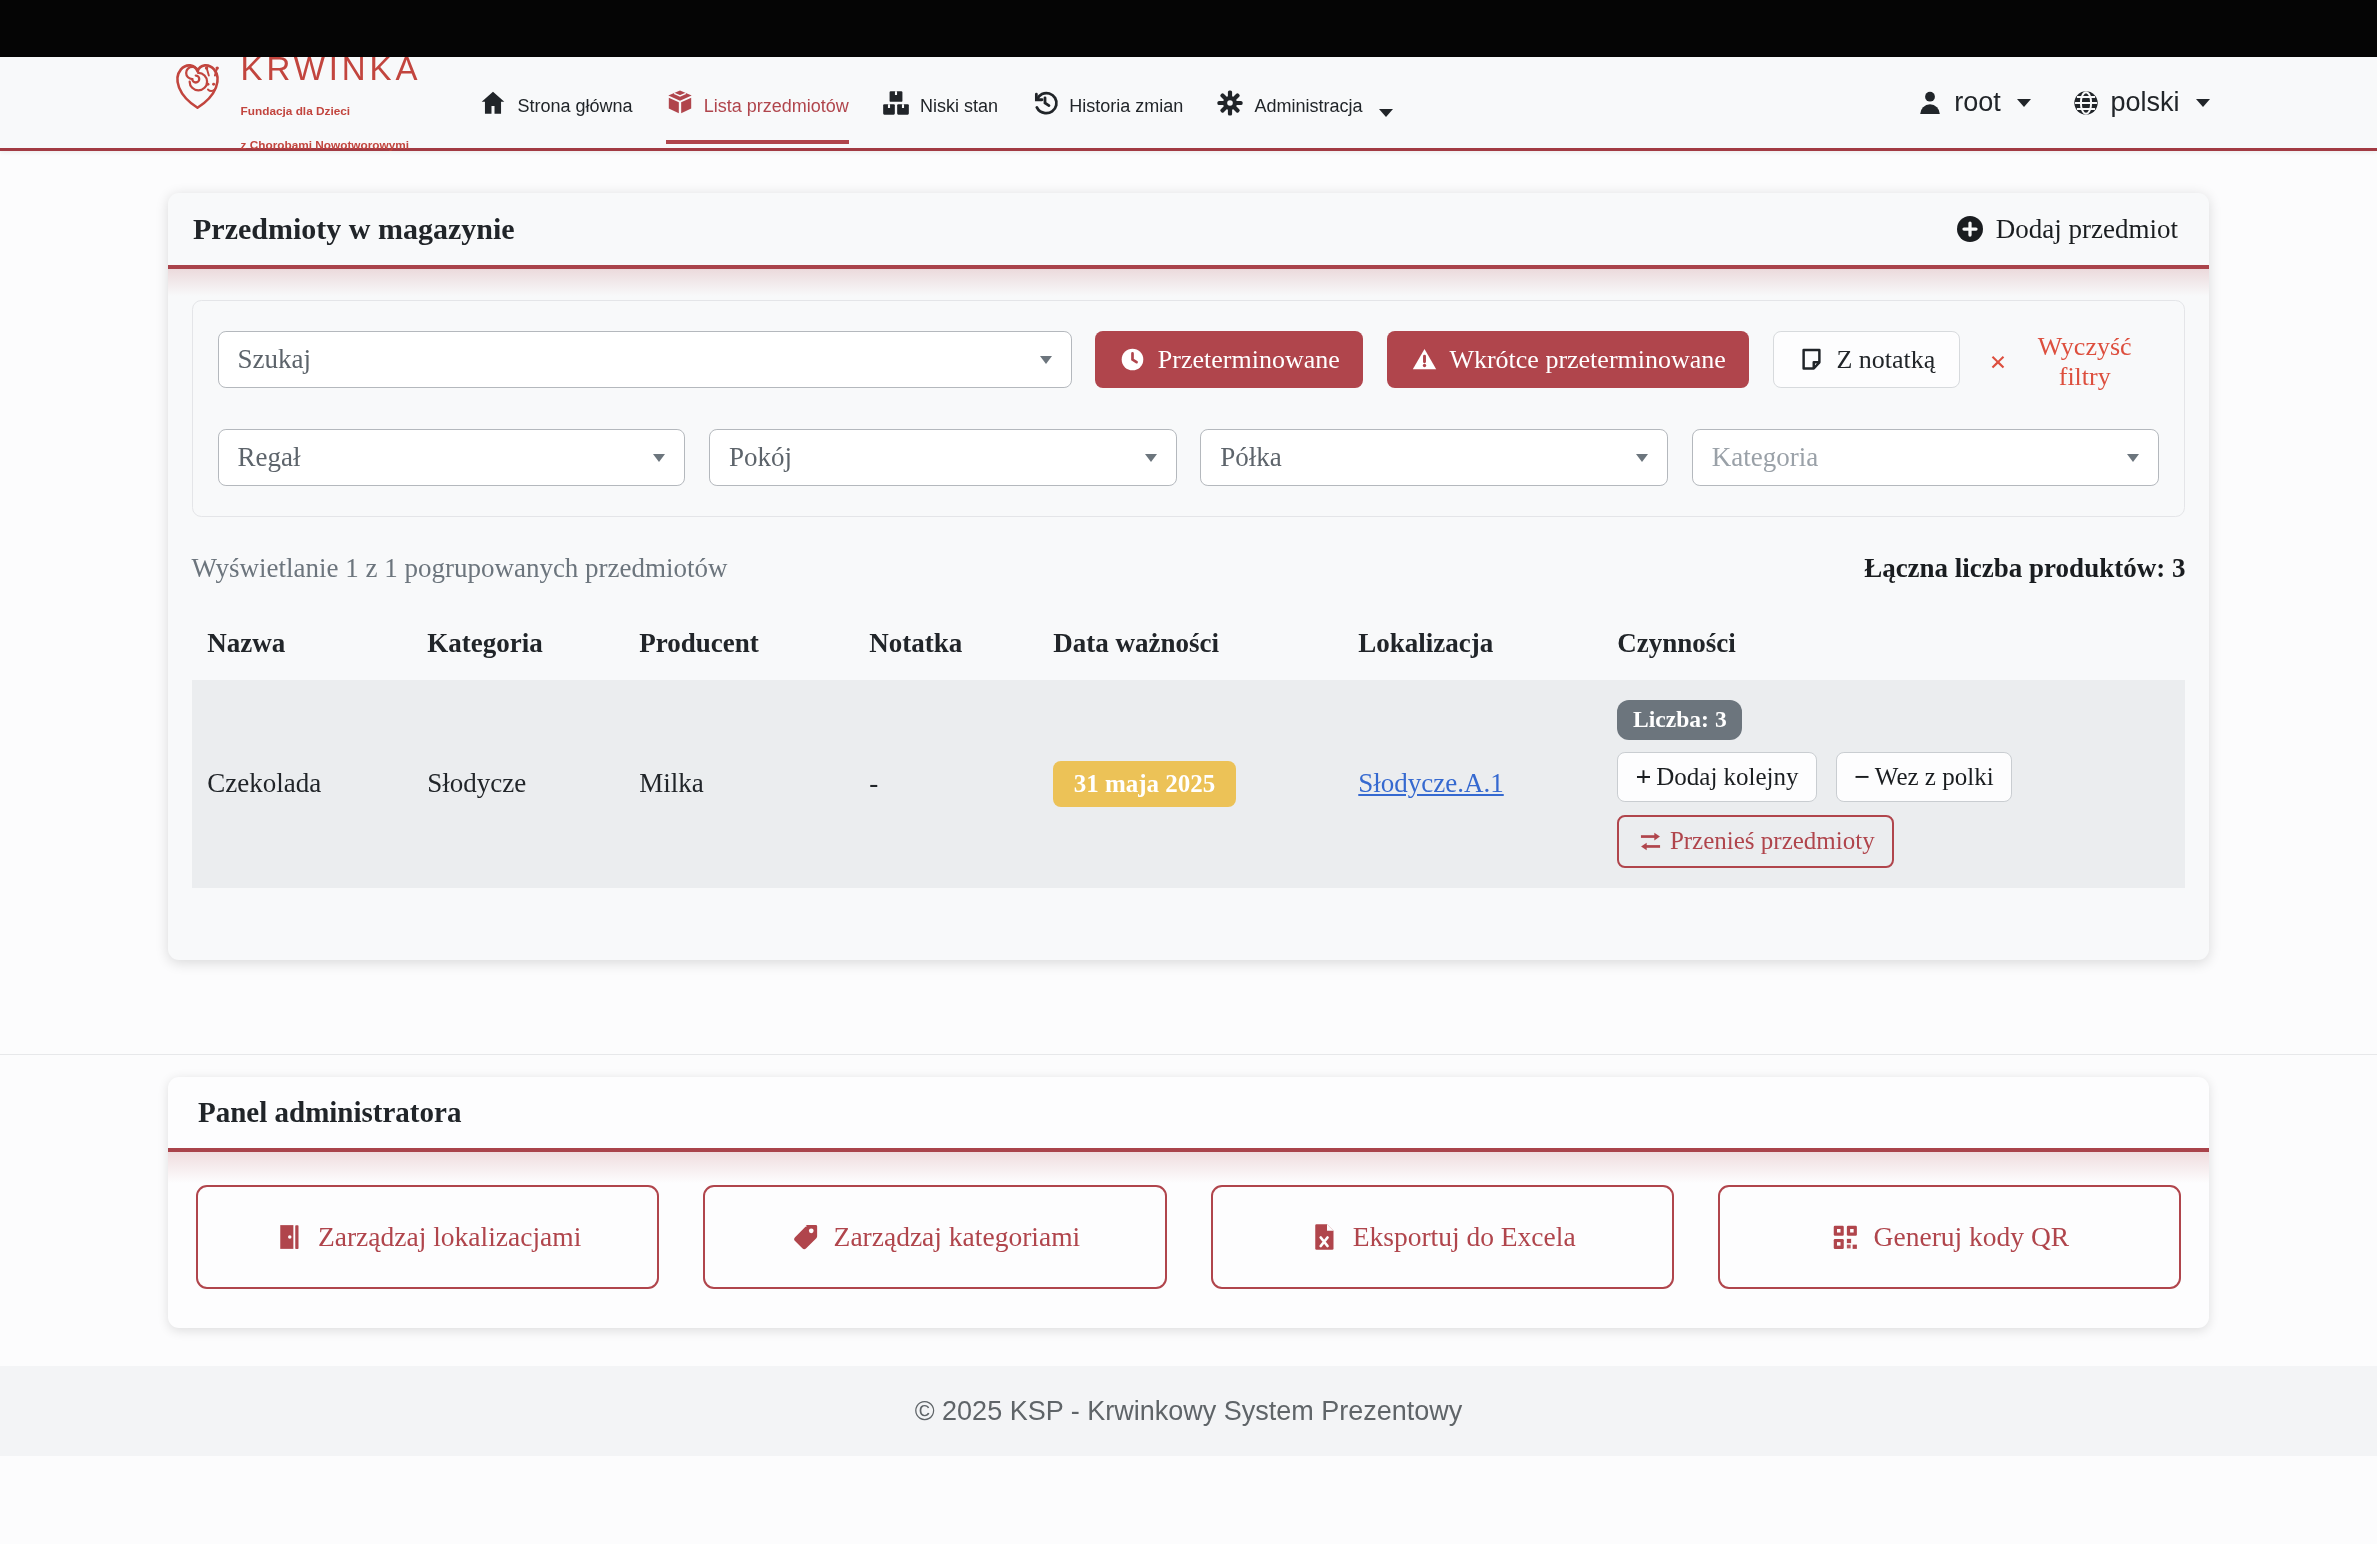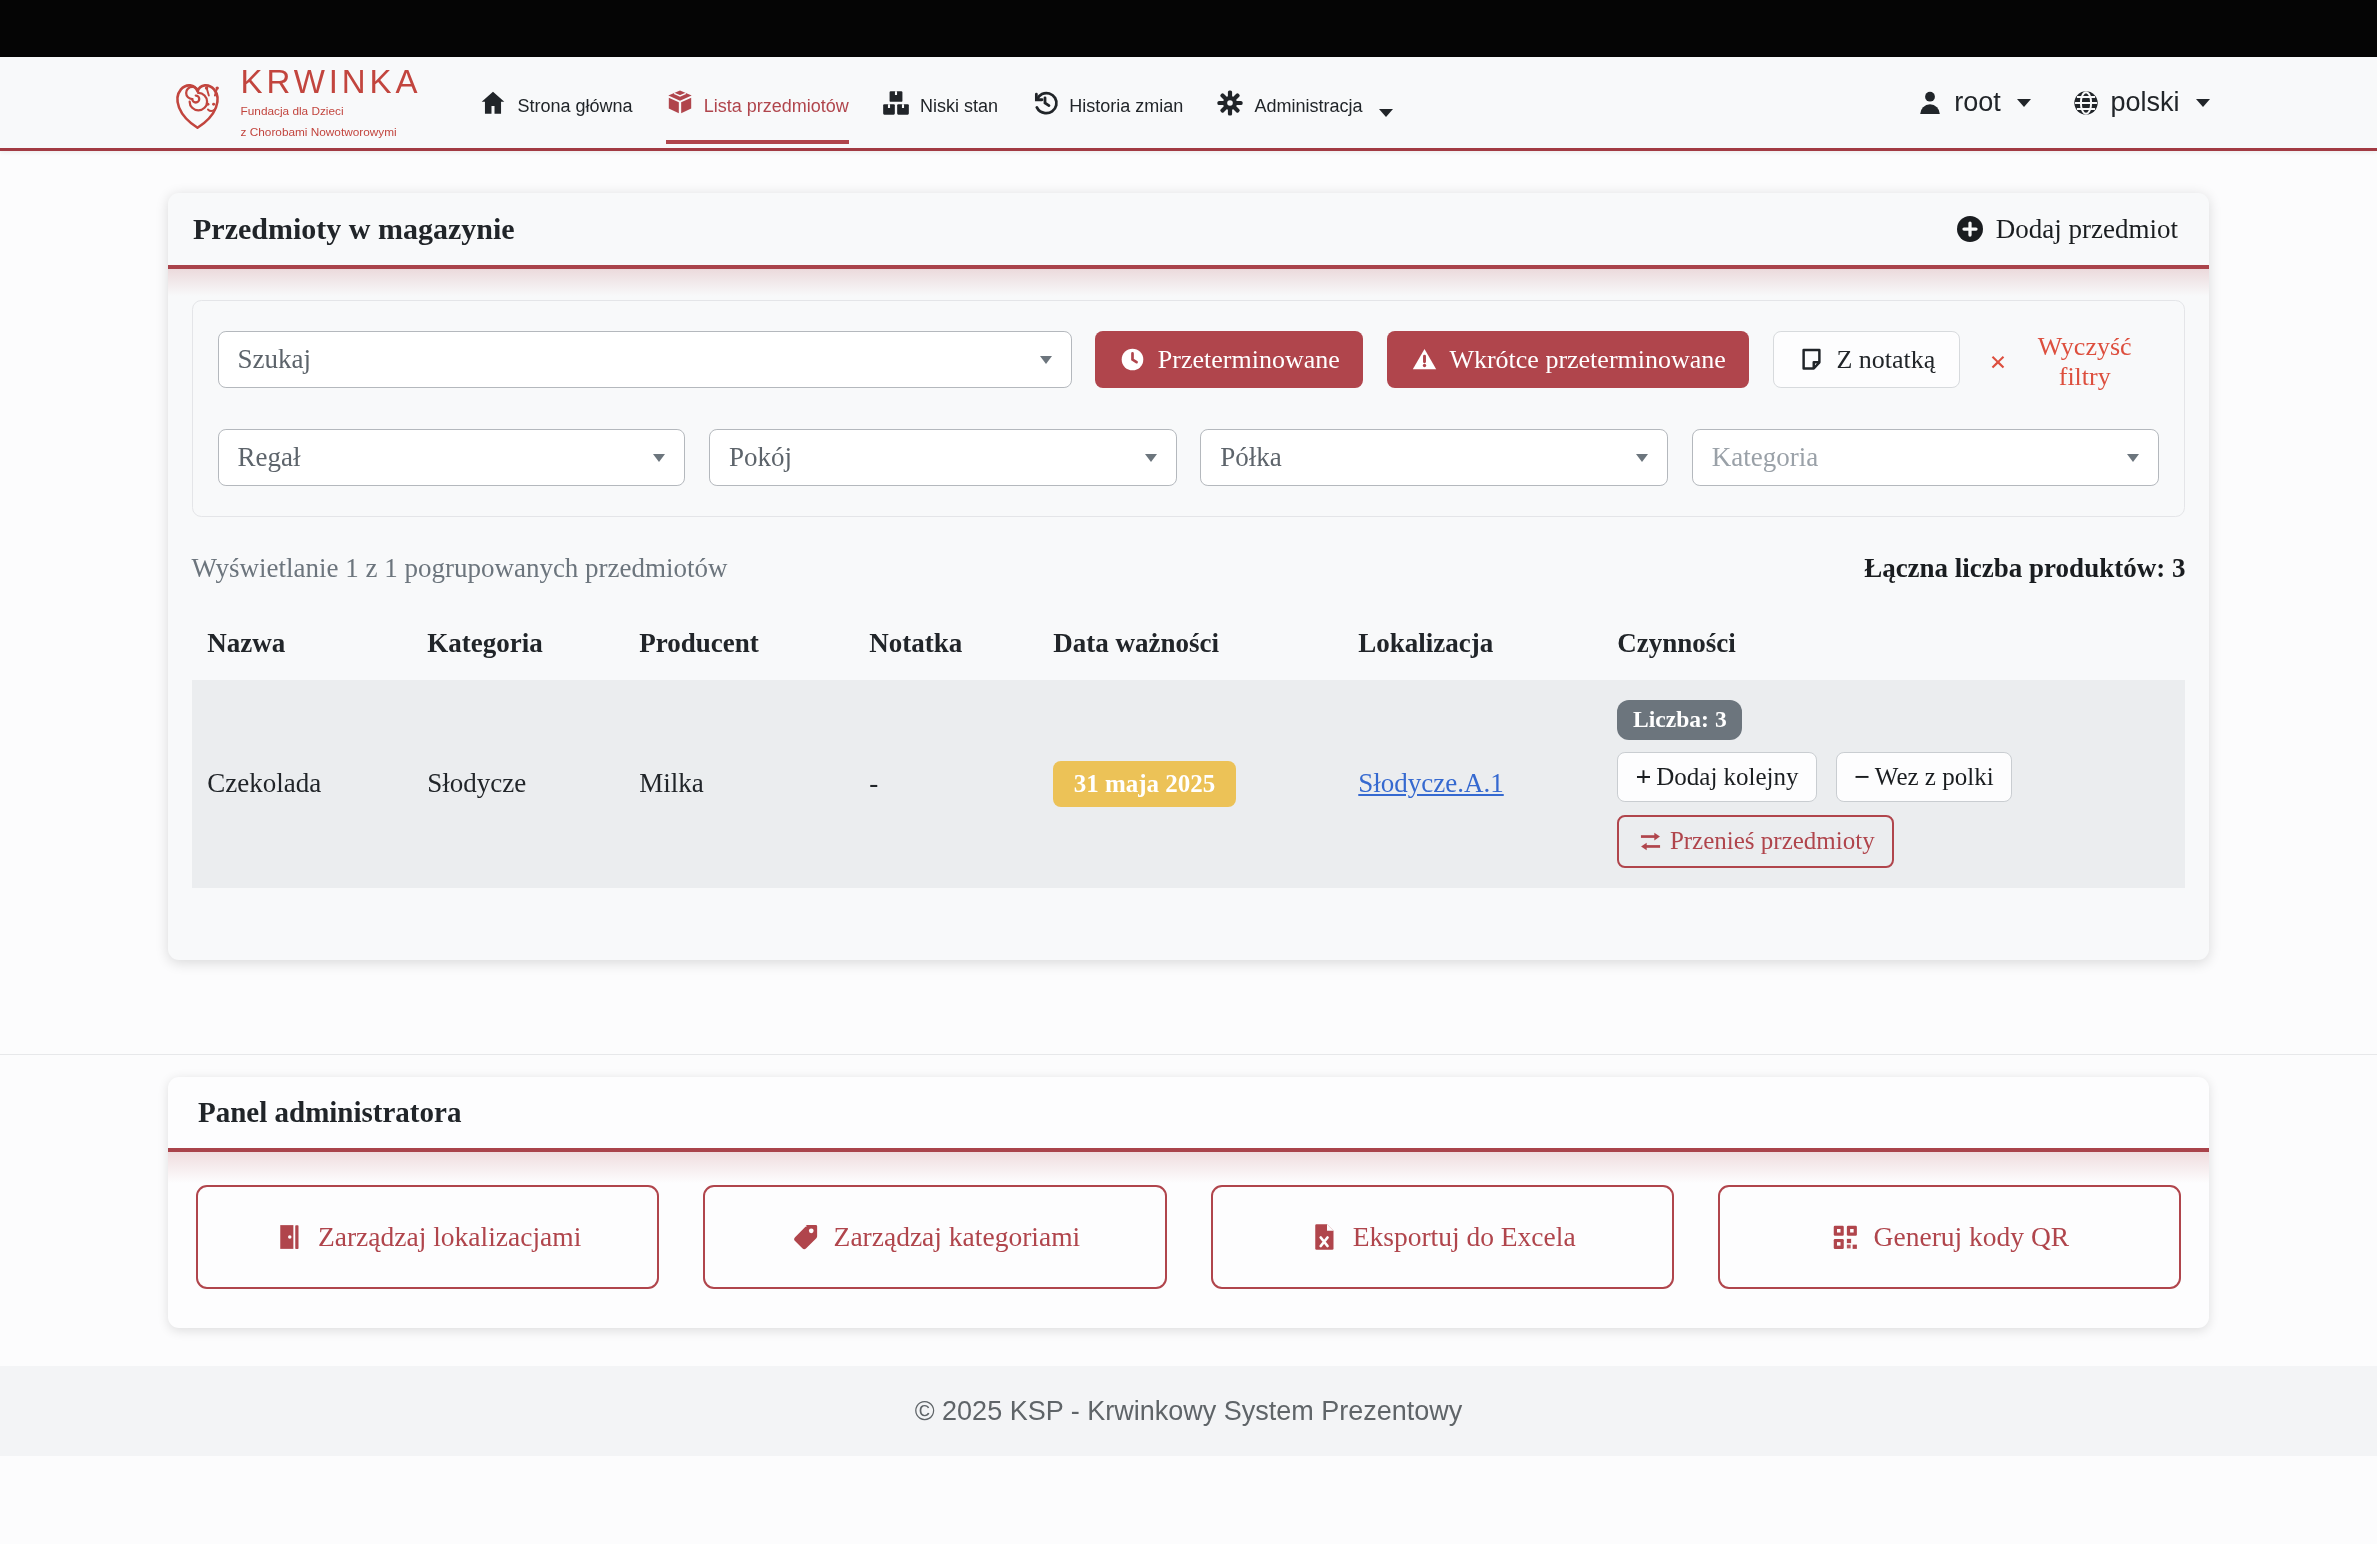--- a/index.html
+++ b/index.html
@@ -9,25 +9,25 @@
     background:#fcfcfd; color:#212529;
     font-family:"Liberation Sans", sans-serif;
   }
   .black-bar { height:57px; background:#050505; }
   
   .navbar {
     height:94px; background:#f8f9fa; border-bottom:3.9px solid #a23a43;
     display:flex; align-items:center; padding:0 167px;
     box-shadow:0 1.6px 4.7px rgba(0,0,0,.08);
   }
-  .brand { display:flex; align-items:center; gap:12.6px; margin-right:58px; cursor:pointer; }
+  .brand { display:flex; gap:12.6px; margin-right:58px; cursor:pointer; }
   .brand svg { width:61px; height:61px; }
   .brand-text { display:flex; flex-direction:column; }
   .brand-title { font-size:33px; letter-spacing:3.9px; color:#c2453e; font-weight:500; line-height:1; }
-  .brand-sub { font-size:11.8px; color:#c2453e; font-weight:400; line-height:1.3; margin-top:6px; }
+  .brand-sub { font-size:11.8px; color:#c2453e; font-weight:700; line-height:1.3; margin-top:19px; }
   .nav-links { display:flex; align-items:center; gap:33px; list-style:none; margin:0; padding:0; }
   .nav-item { display:flex; align-items:flex-end; gap:10.2px; font-size:18px; color:#212529; position:relative; cursor:pointer; white-space:nowrap; }
   .nav-item svg { width:28px; height:28px; flex:0 0 auto; }
   .nav-item.active { color:#b0454c; }
   .nav-item.active::after { content:""; position:absolute; left:0; right:0; bottom:-27px; height:3.9px; background:#b0454c; }
   .caret { width:0; height:0; border-left:7px solid transparent; border-right:7px solid transparent; border-top:8.6px solid #212529; margin-left:6.3px; }
   .nav-right { margin-left:auto; display:flex; align-items:center; gap:41px; }
   .nav-user, .nav-lang { display:flex; align-items:center; gap:10.2px; font-size:27px; cursor:pointer; }
   .nav-user svg, .nav-lang svg { width:28px; height:28px; }
   

